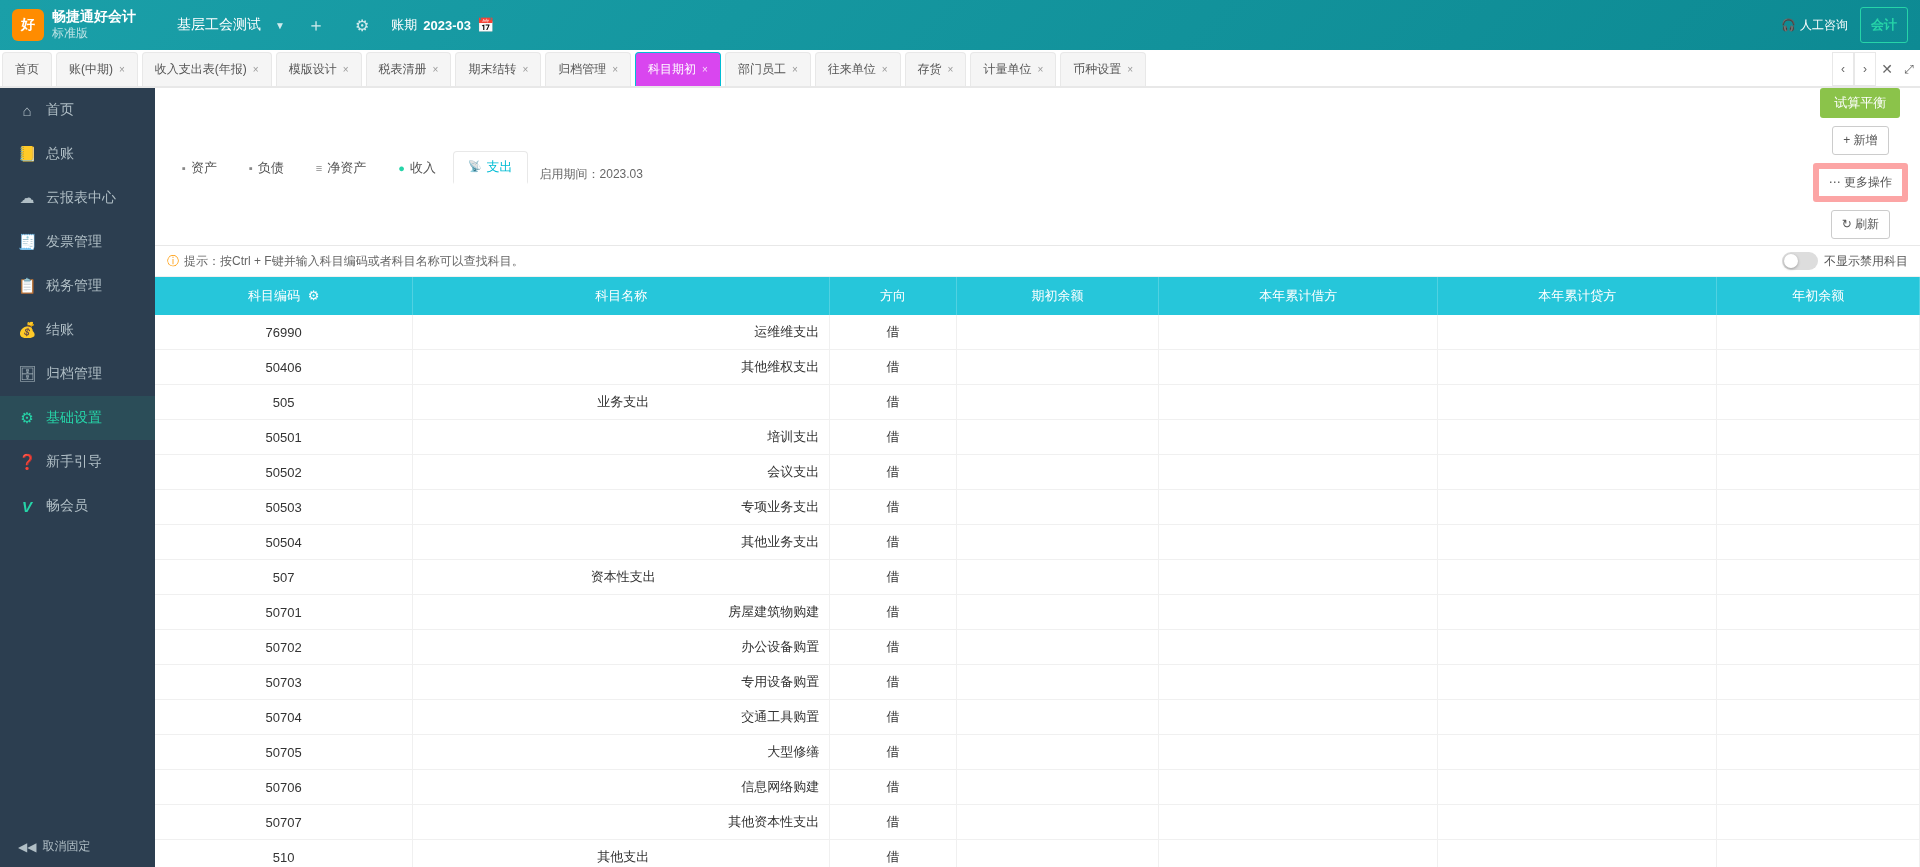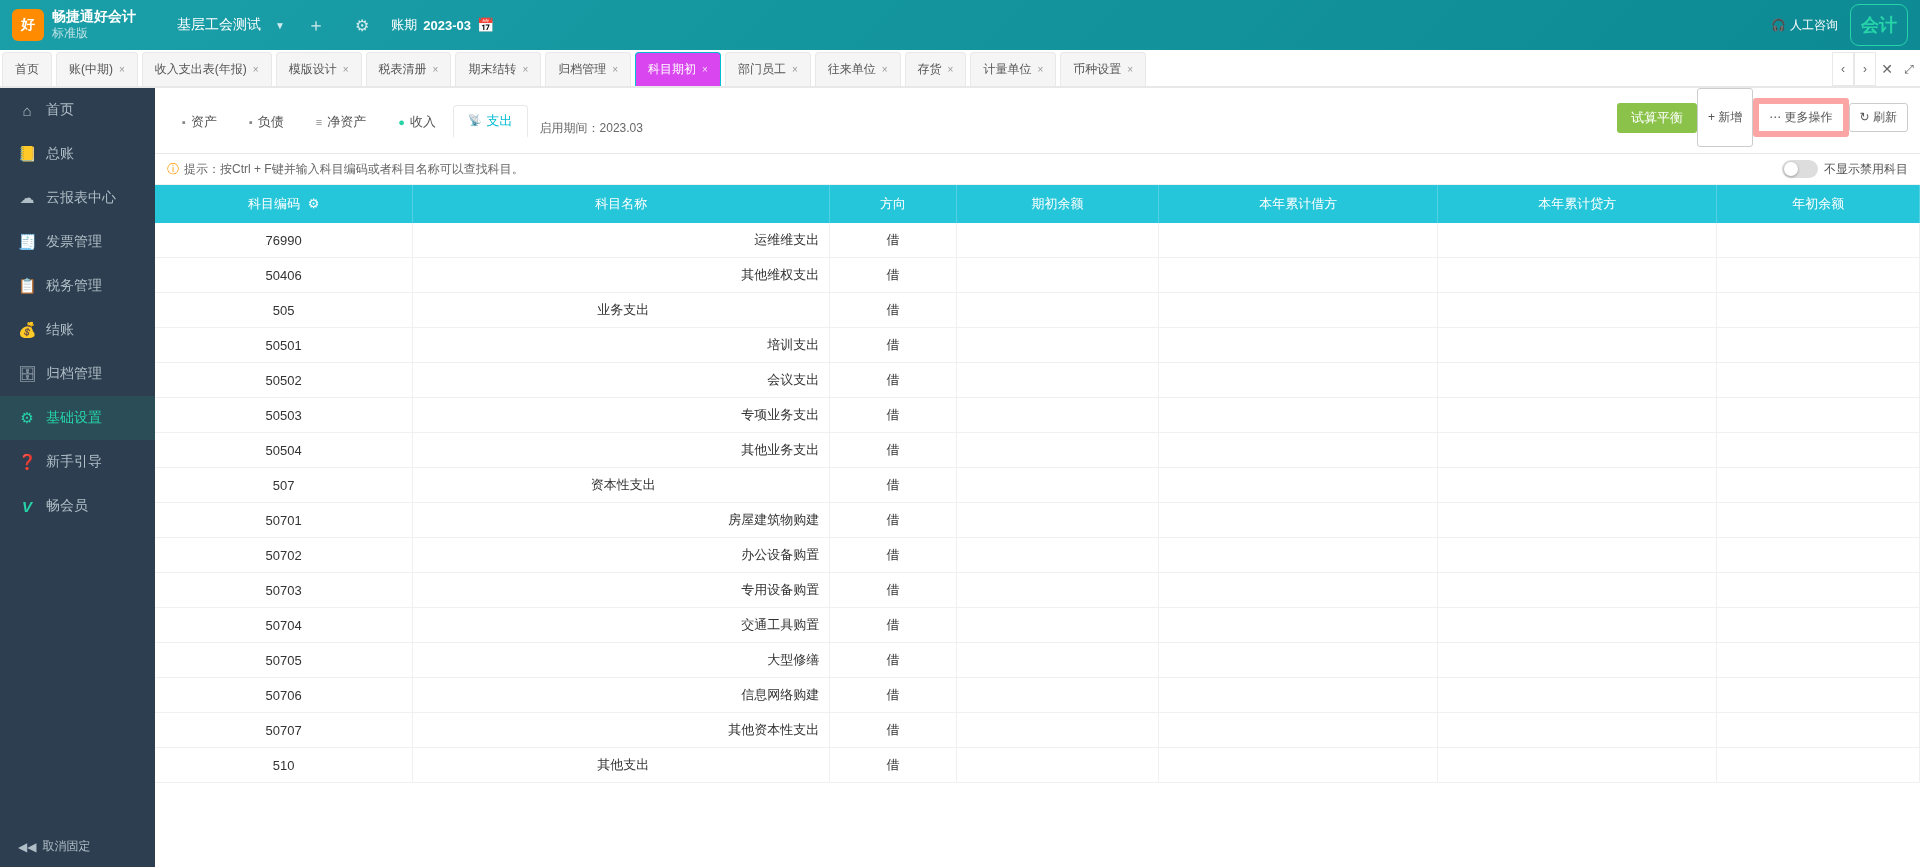--- a/index.html
+++ b/index.html
@@ -45,22 +45,22 @@
       display: flex; align-items: center; gap: 12px; margin-left: auto;
     }
     .service-btn {
       display: flex; align-items: center; gap: 4px;
       color: white; font-size: 12px; cursor: pointer;
     }
     .account-btn {
       border: 1.5px solid #26d4a8;
       color: #26d4a8;
       padding: 8px 10px;
-      border-radius: 9px;
-      font-size: 18px;
+      border-radius: 3px;
+      font-size: 13px;
       font-weight: bold;
       background: transparent;
       cursor: pointer;
     }
 
     
     .tab-bar {
       height: 38px;
       background: #fff;
       display: flex;
@@ -185,28 +185,28 @@
     }
     .sub-tab.active {
       background: #fff;
       border-color: #e8e8e8;
       color: #00bcd4;
       border-bottom: 2px solid #fff;
       margin-bottom: -1px;
     }
     .period-info { margin-left: auto; font-size: 12px; color: #666; display: flex; align-items: center; gap: 4px; }
     .action-bar {
-      display: flex; align-items: center; margin-left: auto; padding-bottom: 6px;
+      display: flex; align-items: center; gap: 8px; margin-left: auto; padding-bottom: 6px; flex-direction: column;
     }
     .btn-balance {
       background: #8bc34a; color: white; border: none;
       padding: 6px 14px; border-radius: 3px; font-size: 13px; cursor: pointer;
     }
     .btn-add {
-      background: transparent; border: 1px solid #ccc; padding: 20px 10px;
+      background: transparent; border: 1px solid #ccc; padding: 5px 10px;
       border-radius: 3px; font-size: 12px; cursor: pointer; color: #555;
       display: flex; align-items: center; gap: 4px;
     }
     .btn-more {
       background: transparent; border: 6px solid #fca5a5; padding: 5px 10px;
       border-radius: 3px; font-size: 12px; cursor: pointer; color: #555;
       display: flex; align-items: center; gap: 4px;
     }
     .btn-refresh {
       background: transparent; border: 1px solid #ccc; padding: 5px 10px;

